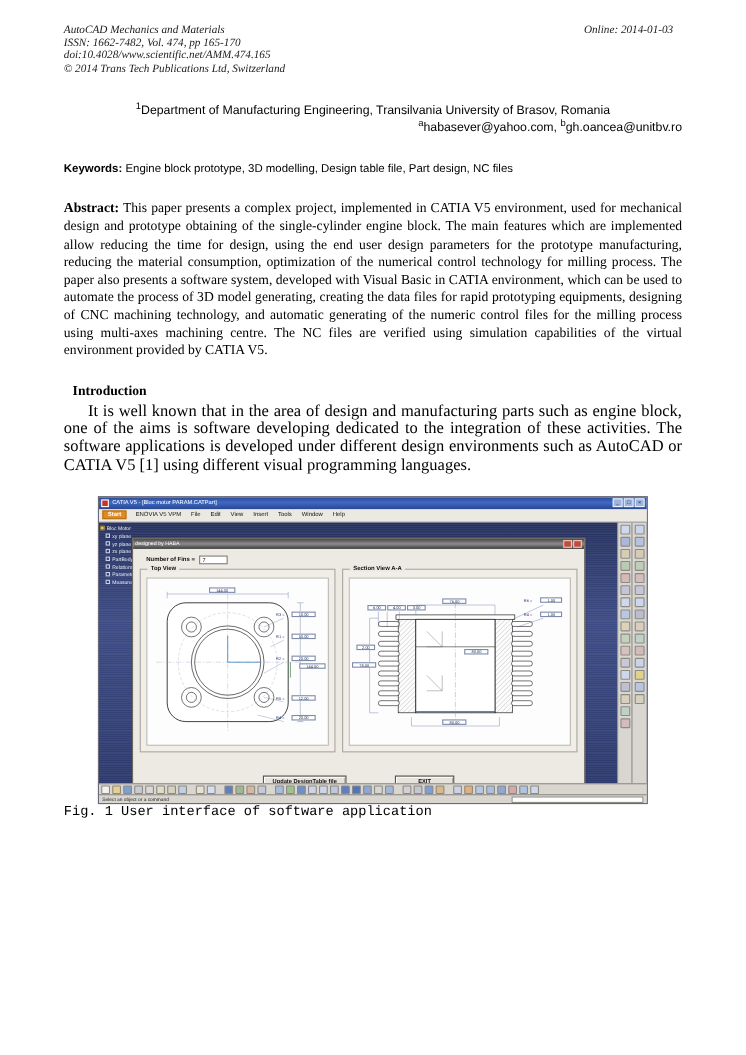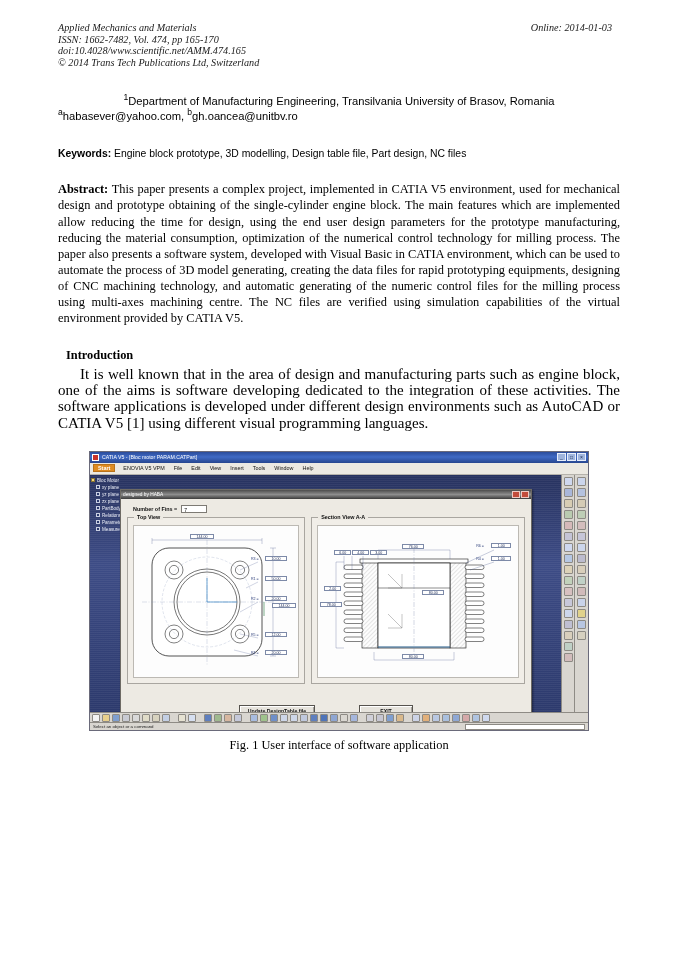--- a/index.html
+++ b/index.html
@@ -66,21 +66,21 @@
     line-height: 0;
   }
   .affil {
     margin-top: 17px;
     text-align: center;
     font-family: "Liberation Sans", sans-serif;
     font-size: 11.2px;
     line-height: 14.5px;
   }
   .emails {
-    text-align: left;
+    text-align: right;
     font-family: "Liberation Sans", sans-serif;
     font-size: 11.2px;
     line-height: 14.5px;
   }
 
   
   .keywords {
     margin-top: 24px;
     font-family: "Liberation Sans", sans-serif;
     font-size: 10.4px;
@@ -115,23 +115,22 @@
     text-indent: 22px;
   }
 
   
   .figure-wrap {
     margin-top: 20px;
     display: flex;
     justify-content: center;
   }
   .caption {
-    margin-top: 7px;
-    text-align: center;
-    font-family: Liberation Serif, serif;
+    text-align: left;
+    font-family: Liberation Mono, monospace;
     font-size: 12.4px;
   }
 
   
   .catia {
     position: relative;
     width: 500px;
     height: 280px;
     background: #d6d3ce;
     border: 1px solid #6a6a7a;
@@ -395,21 +394,21 @@
   }
   svg { display: block; }
 </style>
 </head>
 <body>
 
 <div class="page">
 
   <div class="masthead">
     <div class="online">Online: 2014-01-03</div>
-    <div>Applied Mechanics and Materials</div>
+    <div>AutoCAD Mechanics and Materials</div>
     <div>ISSN: 1662-7482, Vol. 474, pp 165-170</div>
     <div>doi:10.4028/www.scientific.net/AMM.474.165</div>
     <div>© 2014 Trans Tech Publications Ltd, Switzerland</div>
   </div>
 
   <div class="title">
   </div>
 
 
   <div class="affil">

